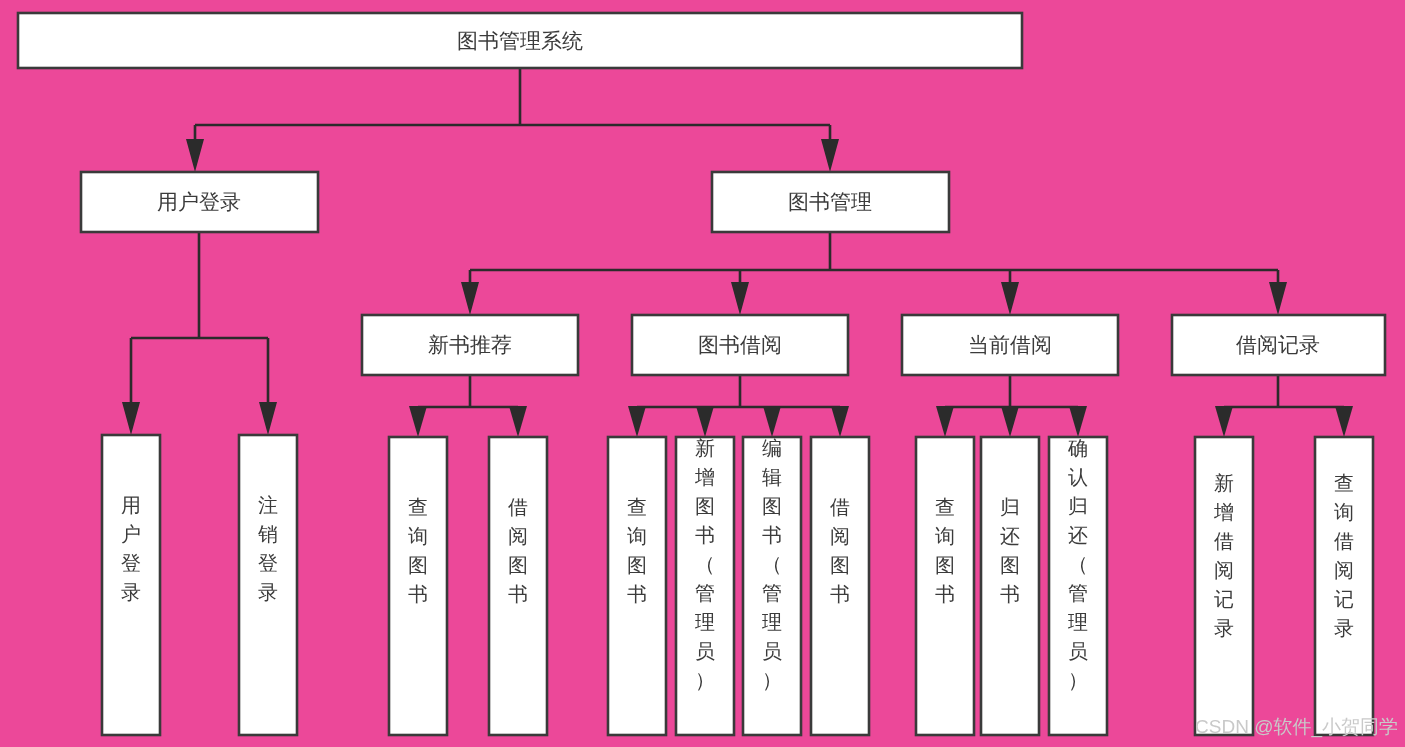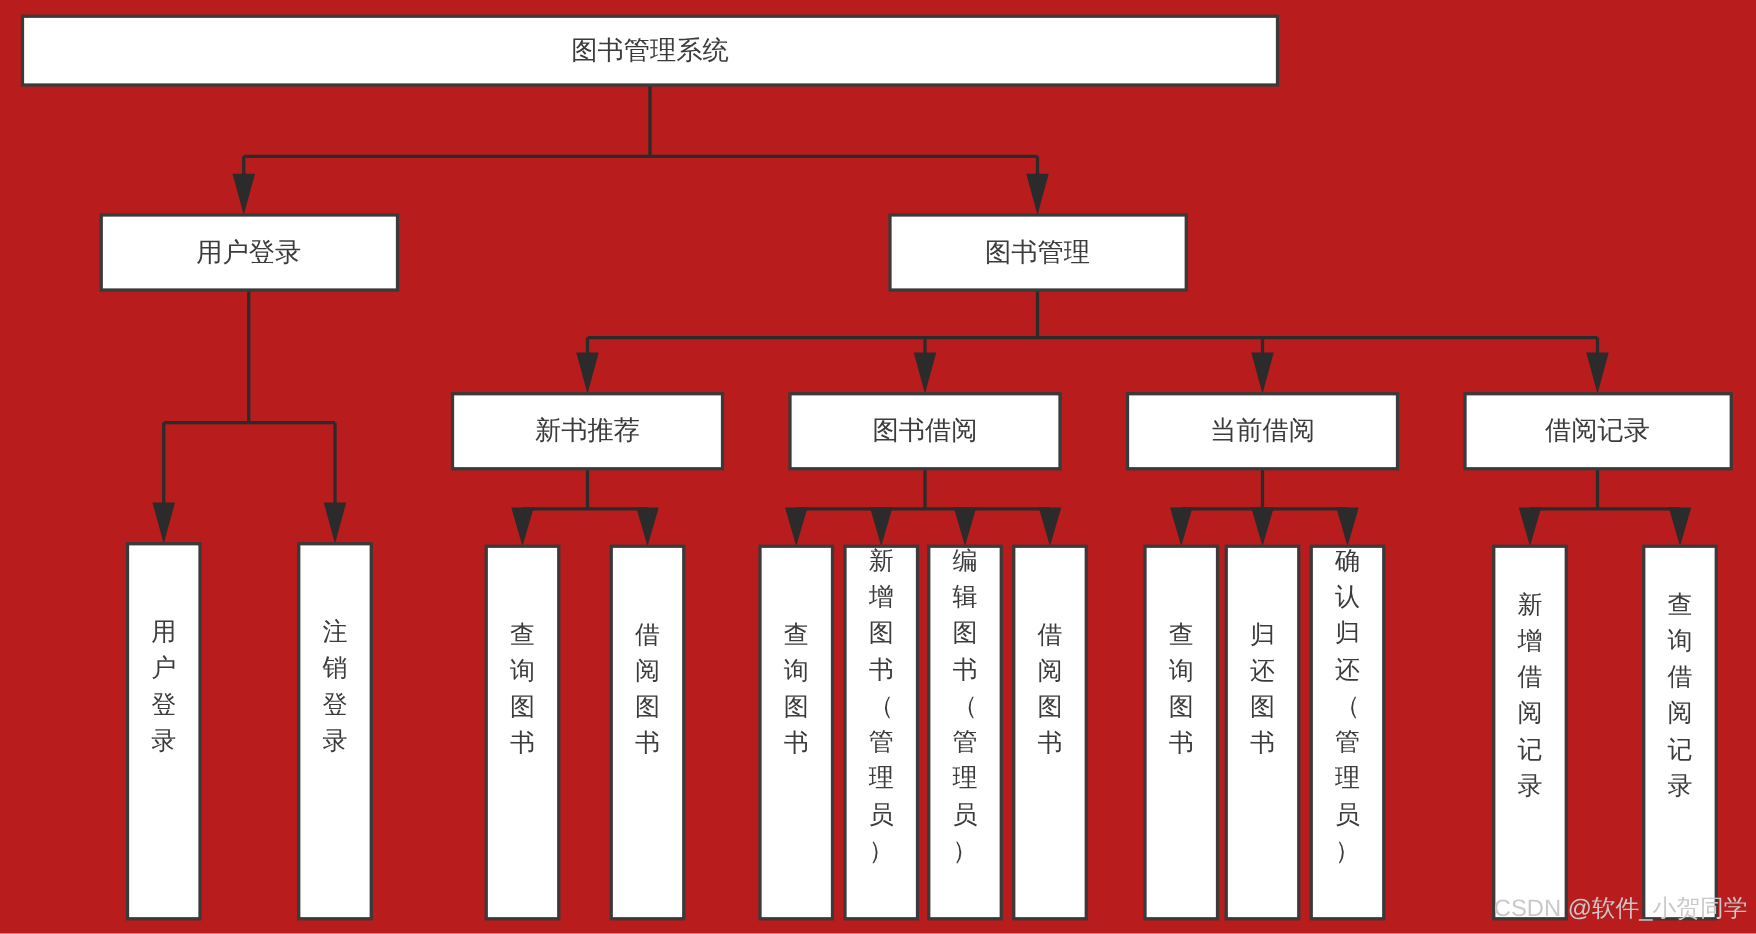--- a/index.html
+++ b/index.html
@@ -8,21 +8,21 @@
     padding: 0;
     background: #ffffff;
   }
   body {
     font-family: "Liberation Sans", "DejaVu Sans", sans-serif;
   }
   #diagram-root {
     position: relative;
     width: 1405px;
     height: 747px;
-    background: #b91c1c;
+    background: #ec4899;
     overflow: hidden;
   }
   svg#diagram-svg {
     position: absolute;
     left: 0;
     top: 0;
     width: 1405px;
     height: 747px;
     display: block;
   }

